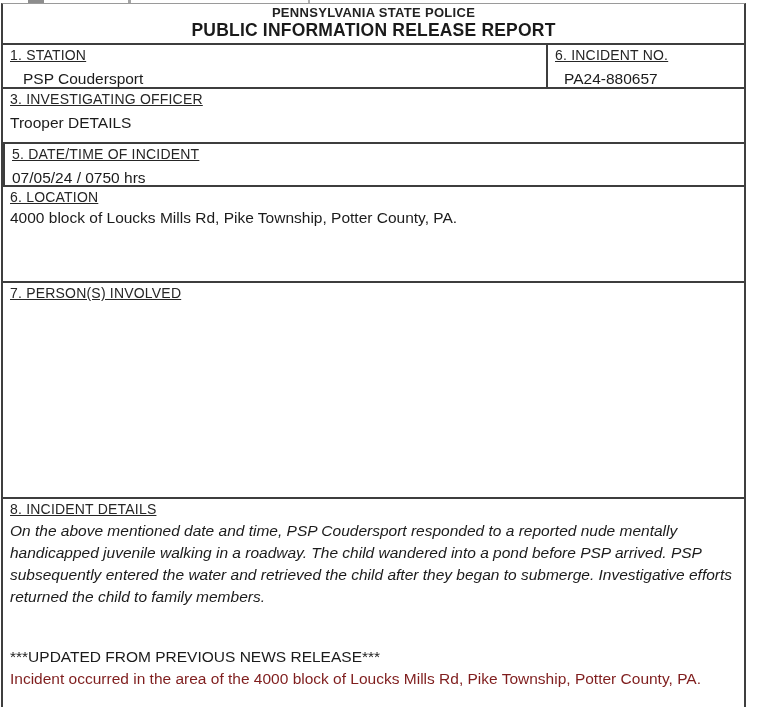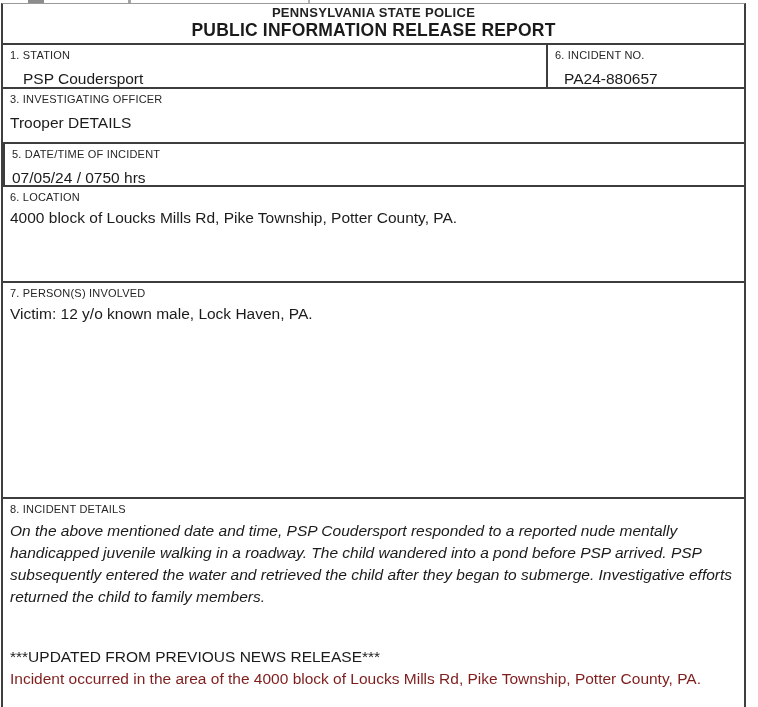--- a/index.html
+++ b/index.html
@@ -71,25 +71,26 @@
     flex-direction: column;
     padding: 4px 6px 0 7px;
     overflow: hidden;
   }
   .cell.split-right { border-left: 2px solid #3d3d3d; flex: 1; }
   .cell.w-station  { flex: 0 0 543px; }
   .cell.w-nature   { flex: 0 0 373px; }
   .cell.full { flex: 1; }
 
   .field-label {
-    font-size: 11px;
+    font-size: 14px;
     letter-spacing: 0.2px;
     color: #262626;
     line-height: 12px;
     white-space: nowrap;
+    text-decoration: underline;
   }
   .field-value {
     font-size: 15.5px;
     color: #1b1b1b;
     line-height: 19px;
     margin-top: 8px;
     white-space: nowrap;
   }
   .indent-lg { padding-left: 13px; }
   .indent-sm { padding-left: 9px; }
@@ -158,21 +159,20 @@
   <div class="row row-6">
     <div class="cell full">
       <div class="field-label">6. LOCATION</div>
       <div class="field-value">4000 block of Loucks Mills Rd, Pike Township, Potter County, PA.</div>
     </div>
   </div>
 
   <div class="row row-7">
     <div class="cell full">
       <div class="field-label">7. PERSON(S) INVOLVED</div>
-      <div class="field-value">Victim: 12 y/o known male, Lock Haven, PA.</div>
     </div>
   </div>
 
   <div class="row row-8">
     <div class="cell full">
       <div class="field-label">8. INCIDENT DETAILS</div>
       <div class="details-text">On the above mentioned date and time, PSP Coudersport responded to a reported nude mentally handicapped juvenile walking in a roadway. The child wandered into a pond before PSP arrived. PSP subsequently entered the water and retrieved the child after they began to submerge. Investigative efforts returned the child to family members.</div>
       <div class="update-heading">***UPDATED FROM PREVIOUS NEWS RELEASE***</div>
       <div class="update-text">Incident occurred in the area of the 4000 block of Loucks Mills Rd, Pike Township, Potter County, PA.</div>
     </div>

